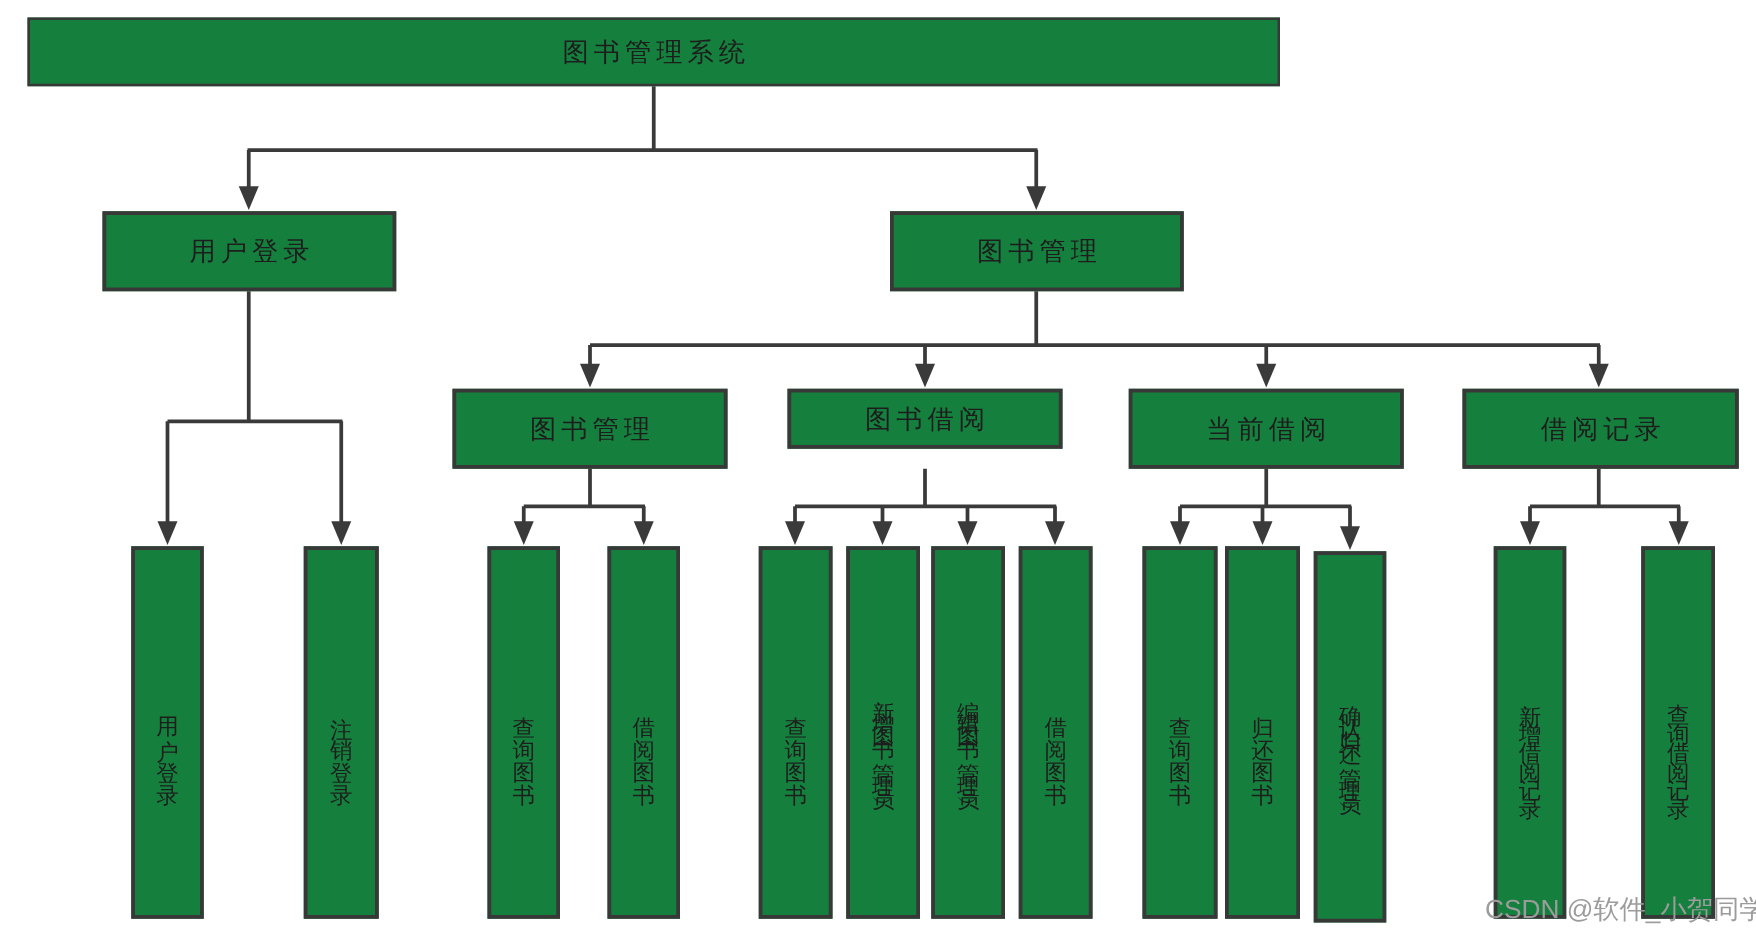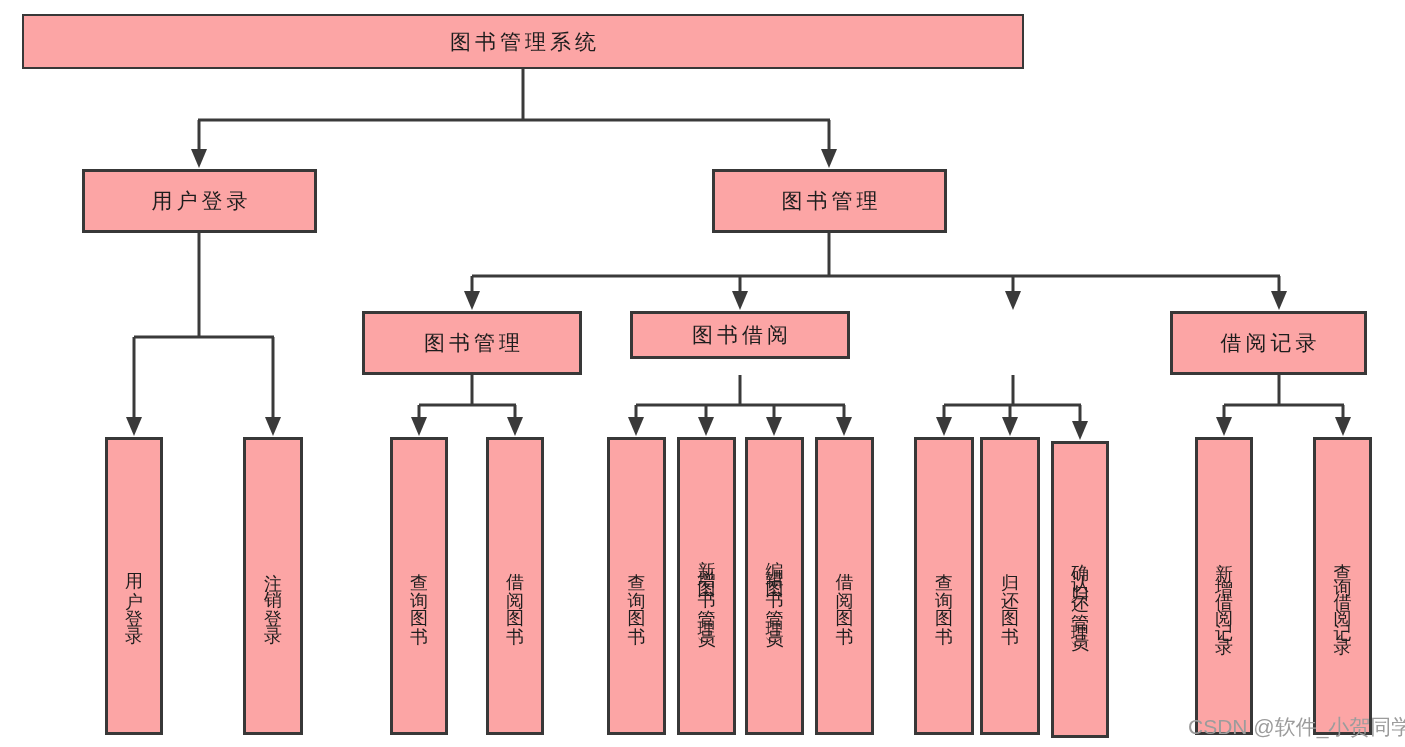--- a/index.html
+++ b/index.html
@@ -9,21 +9,21 @@
     height: 747px;
     background: #ffffff;
     font-family: "Liberation Sans", "DejaVu Sans", sans-serif;
     overflow: hidden;
   }
   svg.wires { position: absolute; left: 0; top: 0; }
   .box {
     position: absolute;
     box-sizing: border-box;
     border: 3px solid #383838;
-    background: #fca5a5;
+    background: #15803d;
     display: flex;
     align-items: center;
     justify-content: center;
     color: #1d1d1d;
   }
   .hbox { font-size: 21px; letter-spacing: 4px; }
   .hbox span { padding-left: 4px; } 
   .root { border-width: 2px; }
   .leaf span {
     writing-mode: vertical-lr;
@@ -36,21 +36,21 @@
   .leaf.ls15 span { letter-spacing: 15px; padding-top: 15px; }
   .leaf.ls10 span { letter-spacing: 10px; padding-top: 10px; }
 
   
   #root            { left: 22px;  top: 14px;  width: 1002px; height: 55px; }
   #n-user-login    { left: 82px;  top: 169px; width: 235px; height: 64px; }
   #n-book-mgmt     { left: 712px; top: 169px; width: 235px; height: 64px; }
   #n-new-books     { left: 362px; top: 311px; width: 220px; height: 64px; }
   #n-book-borrow   { left: 630px; top: 311px; width: 220px; height: 48px; }
   #n-cur-borrow    { left: 903px; top: 311px; width: 220px; height: 64px; }
-  #n-borrow-rec    { left: 1170px;top: 311px; width: 197px; height: 64px; }
+  #n-borrow-rec    { left: 1170px;top: 311px; width: 221px; height: 64px; }
   .leaf            { top: 437px; height: 298px; }
   #l-a1 { left: 105px;  width: 58px; }
   #l-a2 { left: 243px;  width: 60px; }
   #l-b1 { left: 390px;  width: 58px; }
   #l-b2 { left: 486px;  width: 58px; }
   #l-c1 { left: 607px;  width: 59px; }
   #l-c2 { left: 677px;  width: 59px; }
   #l-c3 { left: 745px;  width: 59px; }
   #l-c4 { left: 815px;  width: 59px; }
   #l-d1 { left: 914px;  width: 60px; }
@@ -140,20 +140,23 @@
   <div class="box hbox" id="n-book-mgmt">
     <span>图书管理</span>
   </div>
 
   <div class="box hbox" id="n-new-books">
     <span>图书管理</span>
   </div>
   <div class="box hbox" id="n-book-borrow">
     <span>图书借阅</span>
   </div>
+  <div class="box hbox" id="n-cur-borrow">
+    <span>当前借阅</span>
+  </div>
   <div class="box hbox" id="n-borrow-rec">
     <span>借阅记录</span>
   </div>
 
   <div class="box leaf" id="l-a1">
     <span>用户登录</span>
   </div>
   <div class="box leaf" id="l-a2">
     <span>注销登录</span>
   </div>

